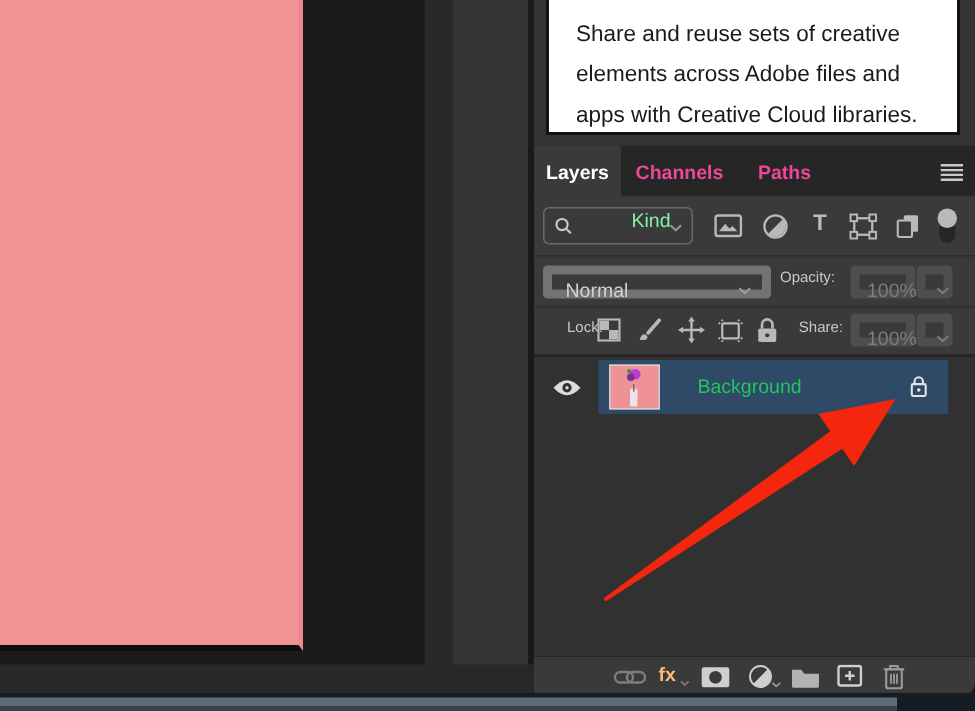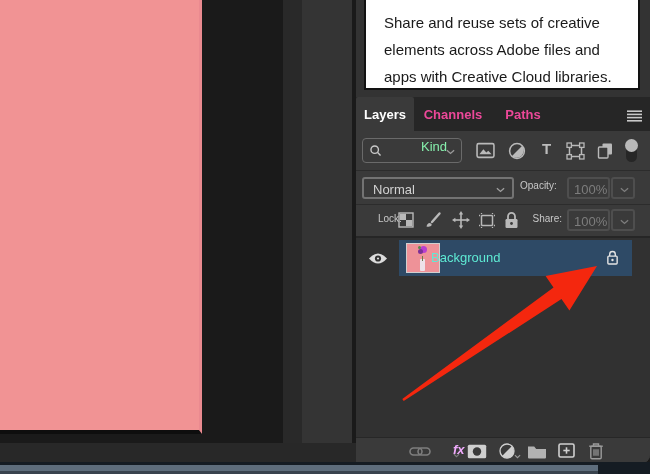--- a/index.html
+++ b/index.html
@@ -39,21 +39,21 @@
   .filter-row { left:0; top:0; width:294px; height:39px; }
   .kind-box { position:absolute; left:6px; top:7px; width:100px; height:25px;
               border:1px solid #6a6a6a; border-radius:4px; background:#3a3a3a; }
   .kind-label { position:absolute; left:25px; top:0; font-size:13px; color:#86efac;margin-left:33px; }
   .f-icon { position:absolute; top:11px; }
   .t-glyph { font-size:15px; font-weight:700; color:#bcbcbc; top:9px; }
 
   
   .hdiv { left:0; width:294px; height:1px; background:#2c2c2c; }
   .blend-row { left:0; top:40px; width:294px; height:33px; }
-  .combo { position:absolute; border:2px solid #737373; border-radius:3px; background:#3a3a3a; }
+  .combo { position:absolute; border:6px solid #737373; border-radius:3px; background:#3a3a3a; }
   .combo-dim { border-color:#4e4e4e;padding-left:10px; }
   .row-label { position:absolute; font-size:10px; color:#c8c8c8; }
 
   .lock-row { left:0; top:74px; width:294px; height:31px; }
   .l-icon { position:absolute; top:6px; }
 
   
   .strong-div { left:0; top:105px; width:294px; height:2px; background:#262626; }
   .layer-list { left:0; top:107px; width:294px; height:199px; background:#313131; }
   .eye-cell { position:absolute; left:0; top:2px; width:43px; height:36px;
@@ -61,28 +61,28 @@
   .layer-row { position:absolute; left:43px; top:2px; width:233px; height:36px; background:#2e4a66; }
   .thumb { position:absolute; left:7px; top:3px; width:34px; height:30px;
            background:#ee9298; border:1px solid #d0d0d0; }
   .vase { position:absolute; left:13px; bottom:1px; width:5px; height:12px;
           background:rgba(236,240,248,.85); border-radius:1px; }
   .stem { position:absolute; left:15px; bottom:11px; width:1px; height:5px; background:#6a7a4a; }
   .flower { position:absolute; left:11px; top:2px; width:9px; height:9px; }
   .petal1 { position:absolute; left:2px; top:0; width:7px; height:7px; border-radius:50%; background:#b83fd0; }
   .petal2 { position:absolute; left:0; top:3px; width:5px; height:5px; border-radius:50%; background:#7c2f96; }
   .leaf { position:absolute; left:0; top:0; width:3px; height:3px; border-radius:50%; background:#5a8a4a; }
-  .layer-name { position:absolute; left:32px; top:10px; font-size:13px; color:#5eead4; }
+  .layer-name { position:absolute; left:66px; top:10px; font-size:13px; color:#22c55e; }
   .row-lock { position:absolute; right:13px; top:9px; }
 
   
   .panel-toolbar { left:0; top:437px; width:294px; height:26px; background:#3a3a3a;
                    border-top:1px solid #272727; border-bottom-right-radius:8px; }
   .tb { position:absolute; top:5px; }
-  .fx-label { font-size:13px; font-style:italic; font-weight:700; color:#f0abfc;margin-left:14px; }
+  .fx-label { font-size:13px; font-weight:700; color:#fdba74; }
 
   
   .tooltip { left:364px; top:-6px; width:276px; height:96px; background:#ffffff;
              border:2px solid #121212; z-index:40;
              padding:13px 12px 0 18px; font-size:15px; line-height:27px; color:#1a1a1a; }
 
   
   .arrow-svg { left:0; top:0; width:650px; height:474px; z-index:50; pointer-events:none; }
 </style>
 </head>

